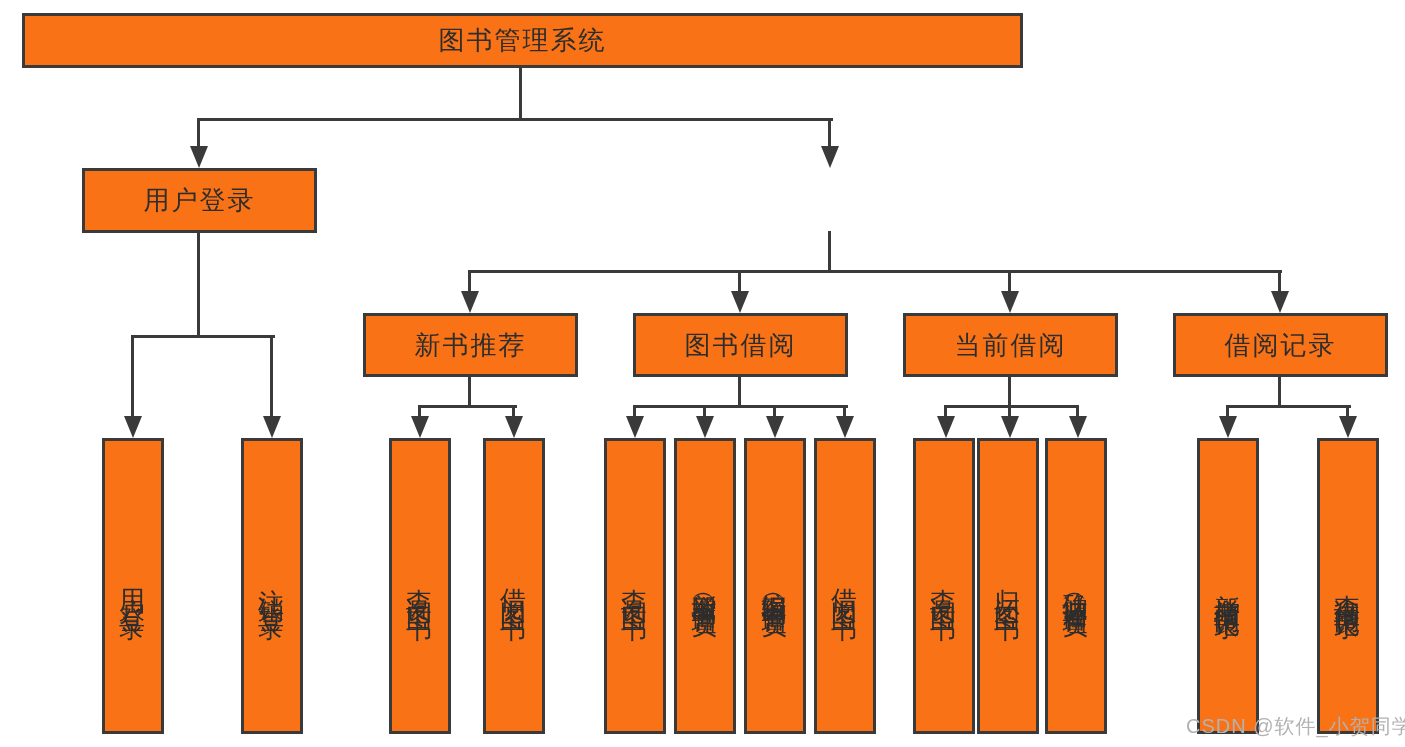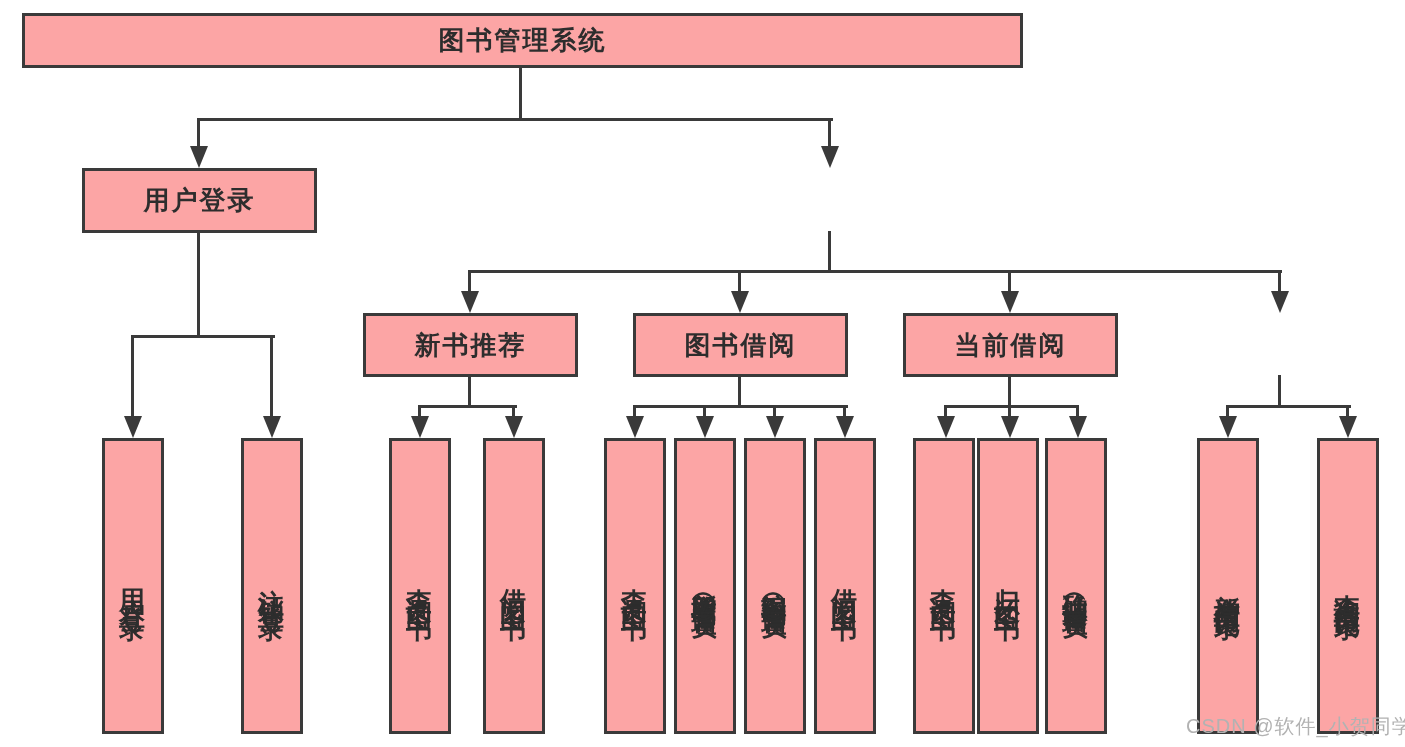--- a/index.html
+++ b/index.html
@@ -13,28 +13,27 @@
     width: 1405px;
     height: 747px;
     background: #ffffff;
     overflow: hidden;
     color: #2d2d2d;
   }
   .box {
     position: absolute;
     box-sizing: border-box;
     border: 3px solid #3a3a3a;
-    background: #fca5a5;
+    background: #f97316;
     display: flex;
     align-items: center;
     justify-content: center;
     font-size: 26px;
     letter-spacing: 2px;
     color: #2d2d2d;
-    font-weight: bold;
   }
   .leaf .vtext {
     writing-mode: vertical-rl;
     text-orientation: mixed;
     white-space: nowrap;
   }
   .g4 { letter-spacing: 9px; }
   .g6 { letter-spacing: 4px; }
   .g9 { letter-spacing: 3px; font-size: 25px; }
   .hline, .vline {
@@ -100,20 +99,23 @@
   <div class="arrow" style="left:1271px; top:291px;"></div>
 
   <div class="box" style="left:363px; top:313px; width:215px; height:64px;">
     <span>新书推荐</span>
   </div>
   <div class="box" style="left:633px; top:313px; width:215px; height:64px;">
     <span>图书借阅</span>
   </div>
   <div class="box" style="left:903px; top:313px; width:215px; height:64px;">
     <span>当前借阅</span>
+  </div>
+  <div class="box" style="left:1173px; top:313px; width:215px; height:64px;">
+    <span>借阅记录</span>
   </div>
 
   <div class="vline" style="left:468px; top:375px; height:33px;"></div>
   <div class="hline" style="left:418px; top:405px; width:99px;"></div>
   <div class="vline" style="left:418px; top:405px; height:13px;"></div>
   <div class="arrow" style="left:411px; top:416px;"></div>
   <div class="vline" style="left:512px; top:405px; height:13px;"></div>
   <div class="arrow" style="left:505px; top:416px;"></div>
 
   <div class="vline" style="left:738px; top:375px; height:33px;"></div>

